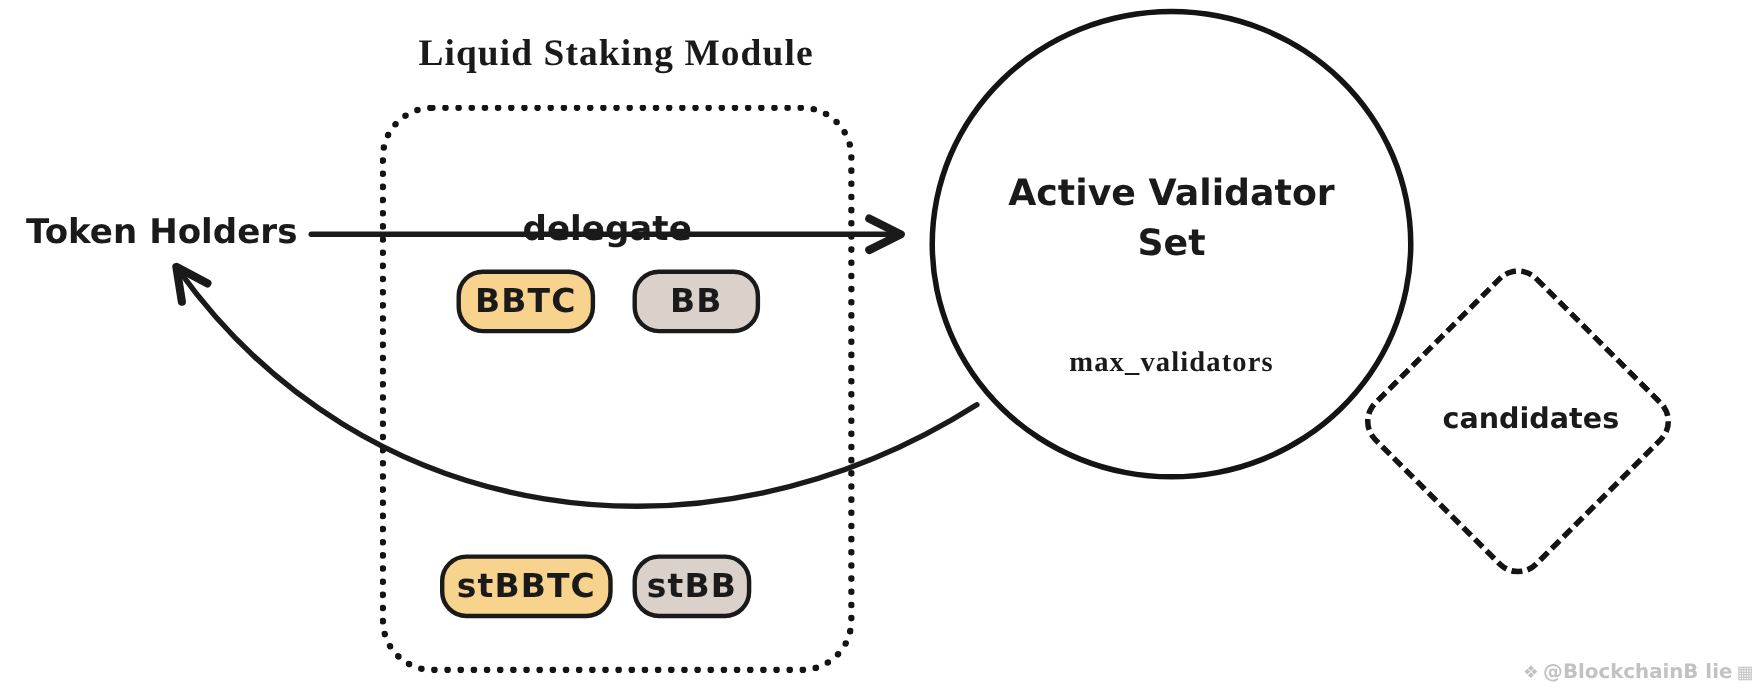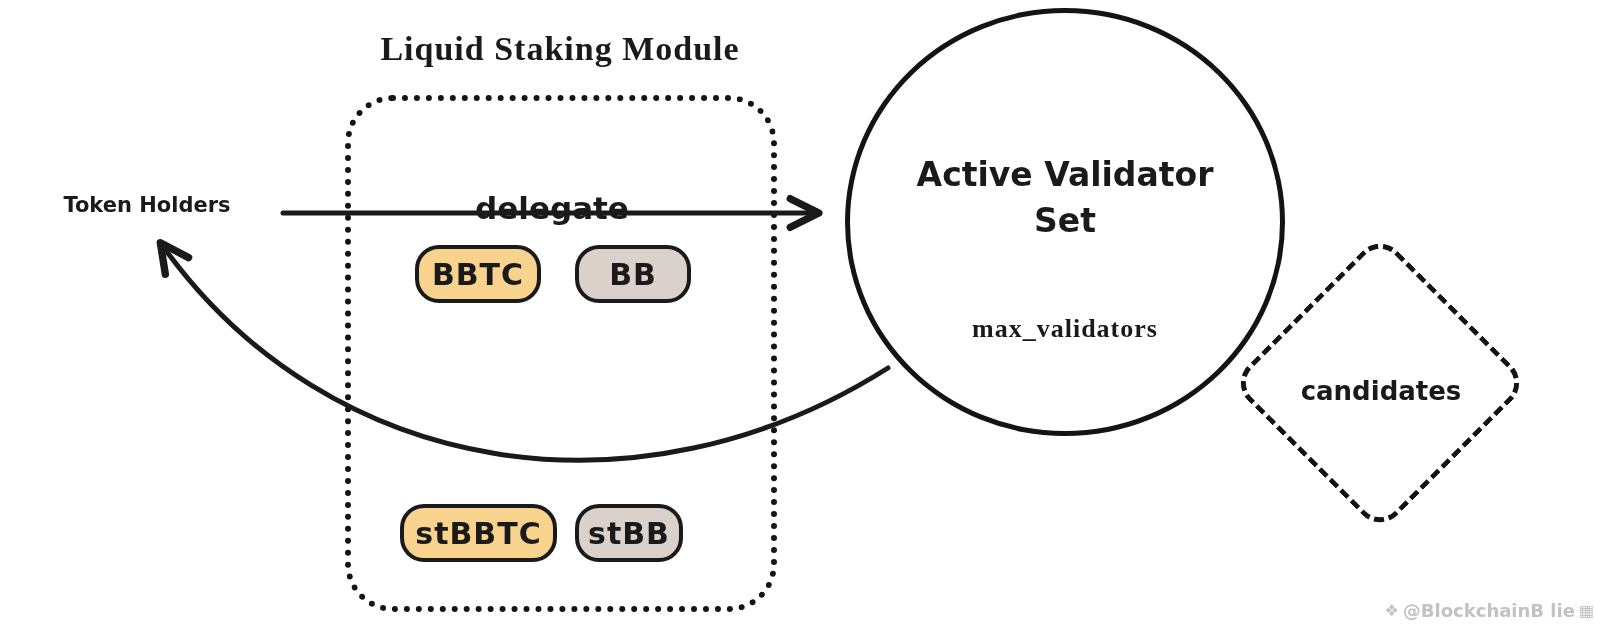--- a/index.html
+++ b/index.html
@@ -16,21 +16,21 @@
     background:transparent;z-index:1;
   }
 
   .title{
     left:360px;top:30px;width:400px;text-align:center;
     font-size:34px;font-weight:600;letter-spacing:1px;z-index:3;font-family:Liberation Serif, serif;
   }
 
   .token-holders{
     left:12px;top:193px;width:270px;text-align:center;
-    font-size:21px;font-weight:600;z-index:3;
+    font-size:31px;font-weight:600;z-index:3;
   }
 
   .delegate-label{
     left:462px;top:190px;width:180px;text-align:center;
     font-size:31px;font-weight:600;z-index:3;background:transparent;
   }
 
   
   .pill{
     height:58px;border:4px solid #1a1a1a;border-radius:24px;
@@ -62,21 +62,21 @@
   }
 
   
   .candidates-diamond{
     left:1274px;top:277px;width:212px;height:212px;
     border:5px dashed #141414;border-radius:26px;
     transform:rotate(45deg);z-index:1;box-sizing:border-box;
     background:transparent;
   }
   .candidates-label{
-    left:1290px;top:376px;width:182px;text-align:center;
+    left:1290px;top:366px;width:182px;text-align:right;
     font-size:26px;font-weight:600;z-index:3;
   }
 
   
   .arrows{left:0;top:0;width:1600px;height:633px;z-index:2;pointer-events:none;}
 
   
   .watermark{
     right:6px;bottom:12px;z-index:3;
     color:#c2c2c2;font-size:18px;font-weight:600;

